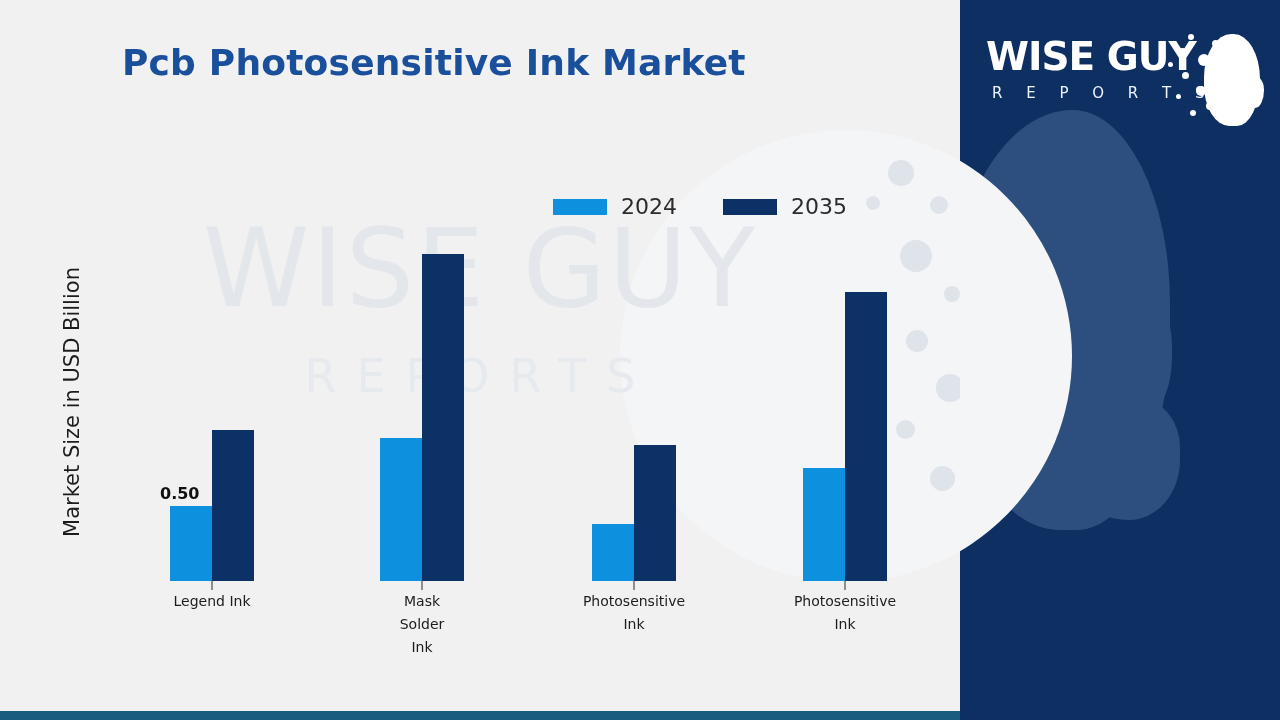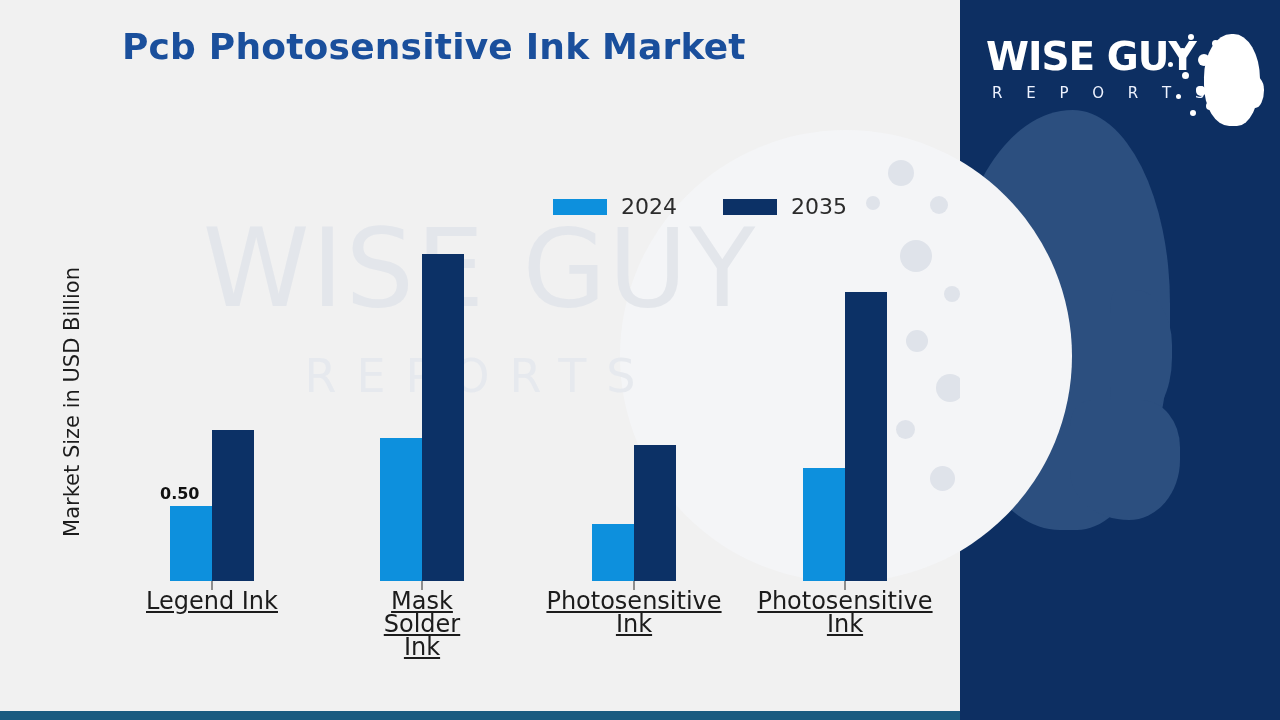--- a/index.html
+++ b/index.html
@@ -72,21 +72,21 @@
     font-size:108px;line-height:1;letter-spacing:2px;font-weight:400;
     color:#e3e6eb;
   }
   .wm-sub{
     font-size:46px;letter-spacing:20px;margin-top:26px;
     color:#e6e9ee;
   }
 
   
   .title{
-    position:absolute;left:122px;top:26px;
+    position:absolute;left:122px;top:42px;
     font-size:36px;font-weight:600;color:#1a4f9c;
     letter-spacing:.2px;white-space:nowrap;
   }
 
   
   .chart{
     position:absolute;left:0;top:0;width:960px;height:720px;
   }
   .y-axis-label{
     position:absolute;
@@ -116,22 +116,22 @@
   .bar-label{
     position:absolute;
     font-size:16px;font-weight:bold;color:#111;
     white-space:nowrap;
   }
   .tick{
     position:absolute;width:2px;height:9px;background:#8d8d8d;top:581px;
   }
   .cat-label{
     position:absolute;top:590px;
-    font-size:24px;line-height:23px;color:#1c1c1c;
-    text-align:center;width:200px;text-decoration:underline;
+    font-size:14px;line-height:23px;color:#1c1c1c;
+    text-align:center;width:200px;
   }
 
   
   .bottom-strip{
     position:absolute;left:0;bottom:0;width:960px;height:9px;
     background:#1a5b80;
   }
 
   
   .logo{

